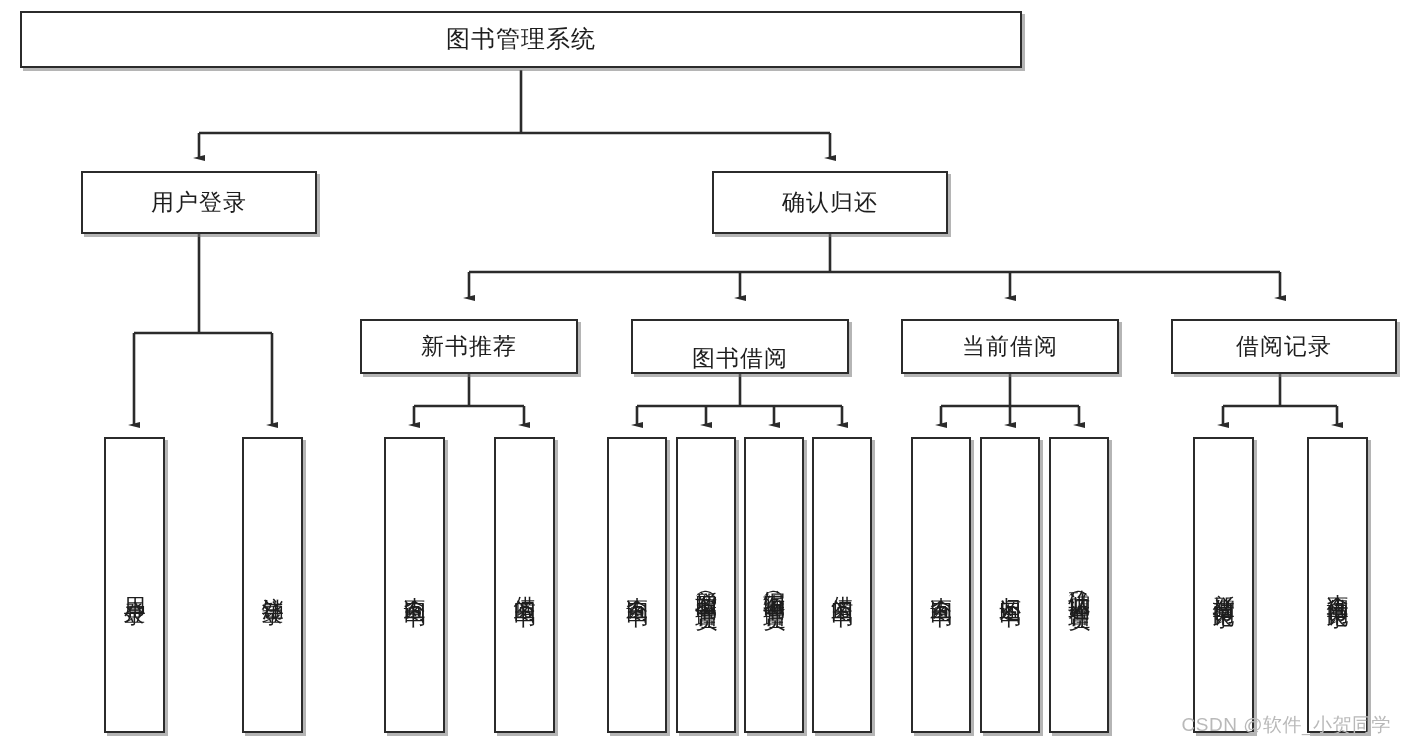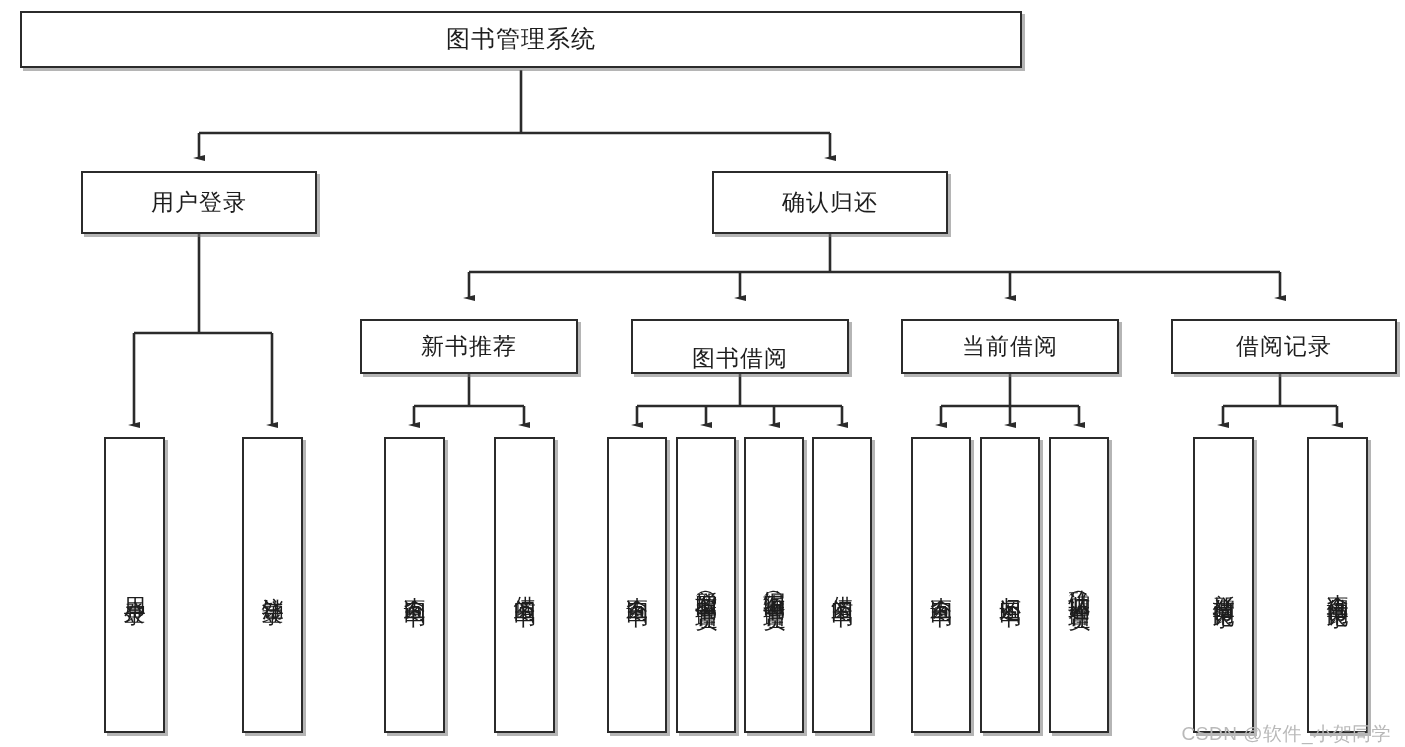--- a/index.html
+++ b/index.html
@@ -61,21 +61,21 @@
     text-orientation: upright;
     font-size: 22px;
     line-height: 1.3;
     letter-spacing: 3px;
     max-height: 268px;
     white-space: normal;
   }
   .watermark {
     position: absolute;
     right: 14px;
-    bottom: 0;
+    bottom: 9px;
     font-size: 19px;
     color: #b9b9b9;
     letter-spacing: 0.5px;
     white-space: nowrap;
     user-select: none;
   }
 </style>
 </head>
 <body>
 

